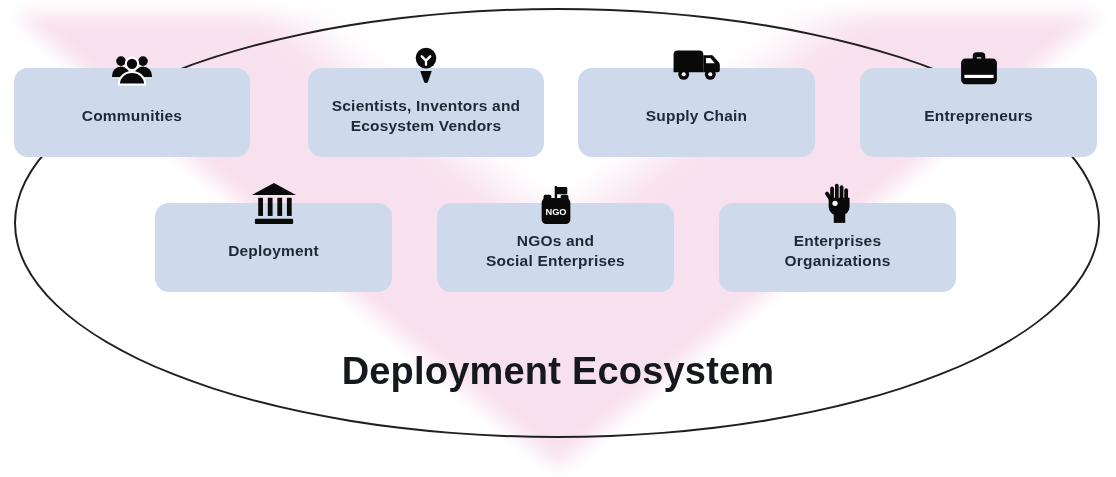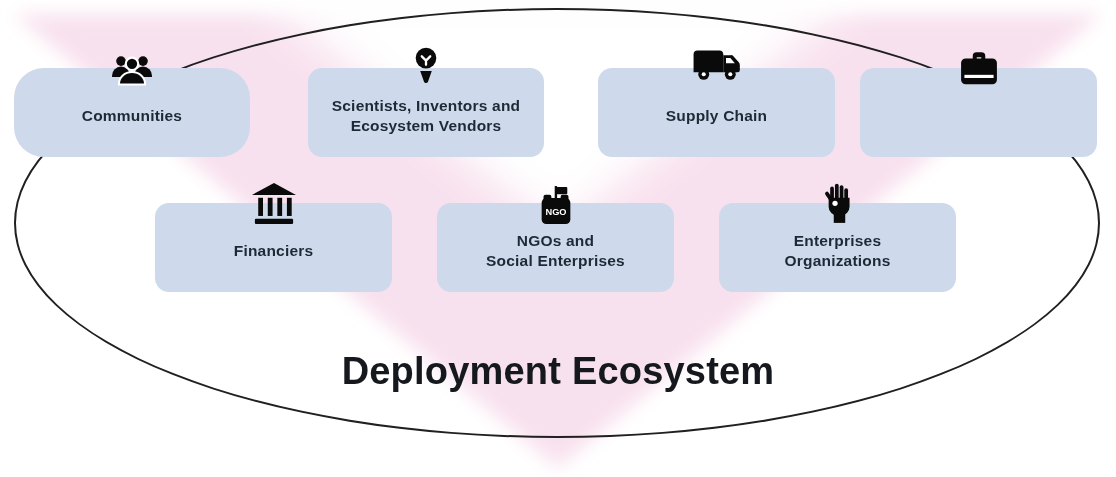--- a/index.html
+++ b/index.html
@@ -40,23 +40,23 @@
     z-index:4;color:var(--icon,#0a0a0a);line-height:0;
   }
   .icon-users{top:-14px;}
   .icon-bulb{top:-21px;}
   .icon-truck{top:-20px;}
   .icon-briefcase{top:-17px;}
   .icon-bank{top:-21px;}
   .icon-ngo{top:-19px;}
   .icon-hand{top:-21px;}
   
-  .c0{left:14px;top:68px;width:236px;border-radius:30px;}
+  .c0{left:14px;top:68px;width:236px;}
   .c1{left:308px;top:68px;width:236px;}
-  .c2{left:578px;top:68px;width:237px;margin-left:20px;}
+  .c2{left:578px;top:68px;width:237px;}
   .c3{left:860px;top:68px;width:237px;}
   .c4{left:155px;top:203px;width:237px;}
   .c5{left:437px;top:203px;width:237px;align-items:center;}
   .c6{left:719px;top:203px;width:237px;}
   .title{
     position:absolute;left:0;top:350px;width:1116px;
     text-align:center;
     font-weight:bold;
     font-size:38px;
     letter-spacing:.2px;
@@ -132,35 +132,38 @@
   </div>
 
   <div class="card c3">
     <div class="icon icon-briefcase">
       <svg width="40" height="35" viewBox="0 0 48 42" fill="currentColor">
         <path d="M16.5,12 v-6 a4.5,4.5 0 0 1 4.5,-4.5 h6 a4.5,4.5 0 0 1 4.5,4.5 v6 h-4.8 v-4.6 h-5.4 v4.6 z"></path>
         <rect x="2.5" y="9" width="43" height="31" rx="5.5"></rect>
         <rect x="6.5" y="28.6" width="35" height="3.8" fill="#ffffff"></rect>
       </svg>
     </div>
+    <div class="label">
+      <span>Entrepreneurs</span>
+    </div>
   </div>
 
   <div class="card c4">
     <div class="icon icon-bank">
       <svg width="46" height="44" viewBox="0 0 48 46" fill="currentColor">
         <path d="M24,1 L47,13.5 H1 Z"></path>
         <rect x="7.5" y="16.5" width="5" height="19"></rect>
         <rect x="17.5" y="16.5" width="5" height="19"></rect>
         <rect x="27.5" y="16.5" width="5" height="19"></rect>
         <rect x="37.5" y="16.5" width="5" height="19"></rect>
         <rect x="4" y="38.5" width="40" height="5.5" rx="1.2"></rect>
       </svg>
     </div>
     <div class="label">
-      <span>Financiers</span>
+      <span>Deployment</span>
     </div>
   </div>
 
   <div class="card c5">
     <div class="icon icon-ngo">
       <svg width="37" height="43" viewBox="0 0 40 46" fill="currentColor">
         <rect x="18.6" y="2" width="2.6" height="13"></rect>
         <rect x="20.6" y="3" width="11.6" height="7.8" rx="1"></rect>
         <rect x="6.5" y="11.5" width="8.5" height="7" rx="2"></rect>
         <rect x="25" y="11.5" width="8.5" height="7" rx="2"></rect>

